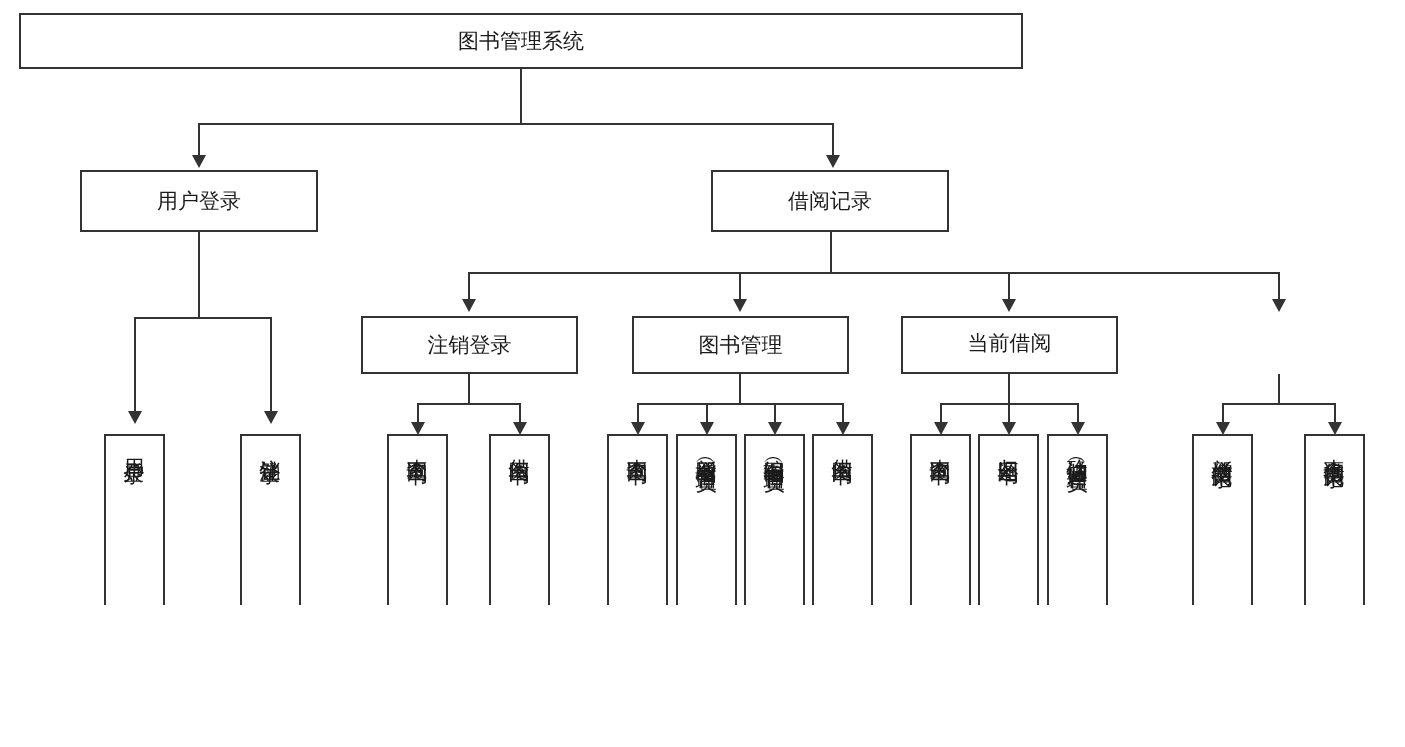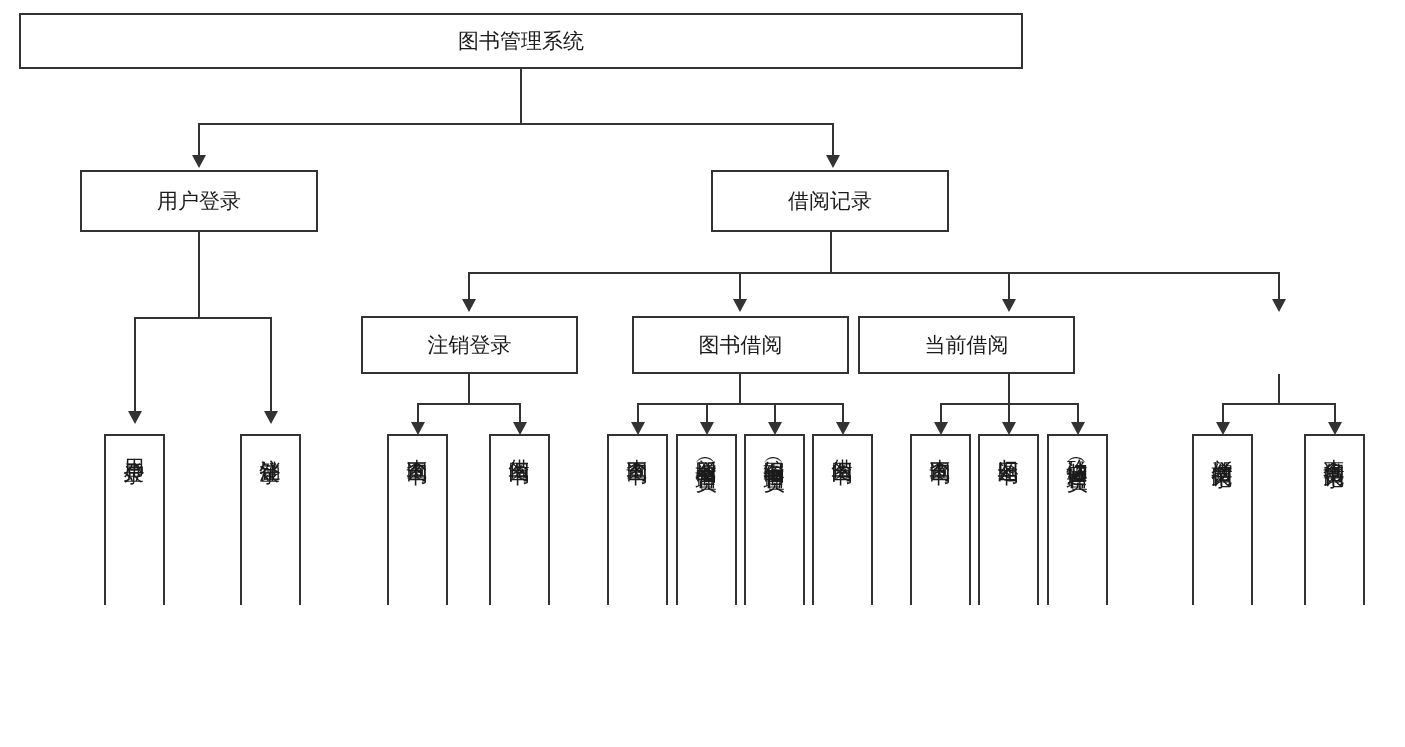--- a/index.html
+++ b/index.html
@@ -116,23 +116,23 @@
   <div class="vline" style="left:1278px; top:272px; height:27px;"></div>
   <div class="arrow" style="left:462px; top:299px;"></div>
   <div class="arrow" style="left:733px; top:299px;"></div>
   <div class="arrow" style="left:1002px; top:299px;"></div>
   <div class="arrow" style="left:1272px; top:299px;"></div>
 
   <div class="box h" style="left:361px; top:316px; width:217px; height:58px;">
     <span>注销登录</span>
   </div>
   <div class="box h" style="left:632px; top:316px; width:217px; height:58px;">
-    <span>图书借阅</span>
-  </div>
-  <div class="box h" style="left:858px; top:316px; width:217px; height:58px;">
+    <span>图书管理</span>
+  </div>
+  <div class="box h" style="left:901px; top:316px; width:217px; height:58px;font-family:Liberation Mono, monospace;">
     <span>当前借阅</span>
   </div>
 
   <div class="vline" style="left:468px; top:374px; height:29px;"></div>
   <div class="hline" style="left:417px; top:403px; width:104px;"></div>
   <div class="vline" style="left:417px; top:403px; height:19px;"></div>
   <div class="vline" style="left:519px; top:403px; height:19px;"></div>
   <div class="arrow" style="left:411px; top:422px;"></div>
   <div class="arrow" style="left:513px; top:422px;"></div>
 

